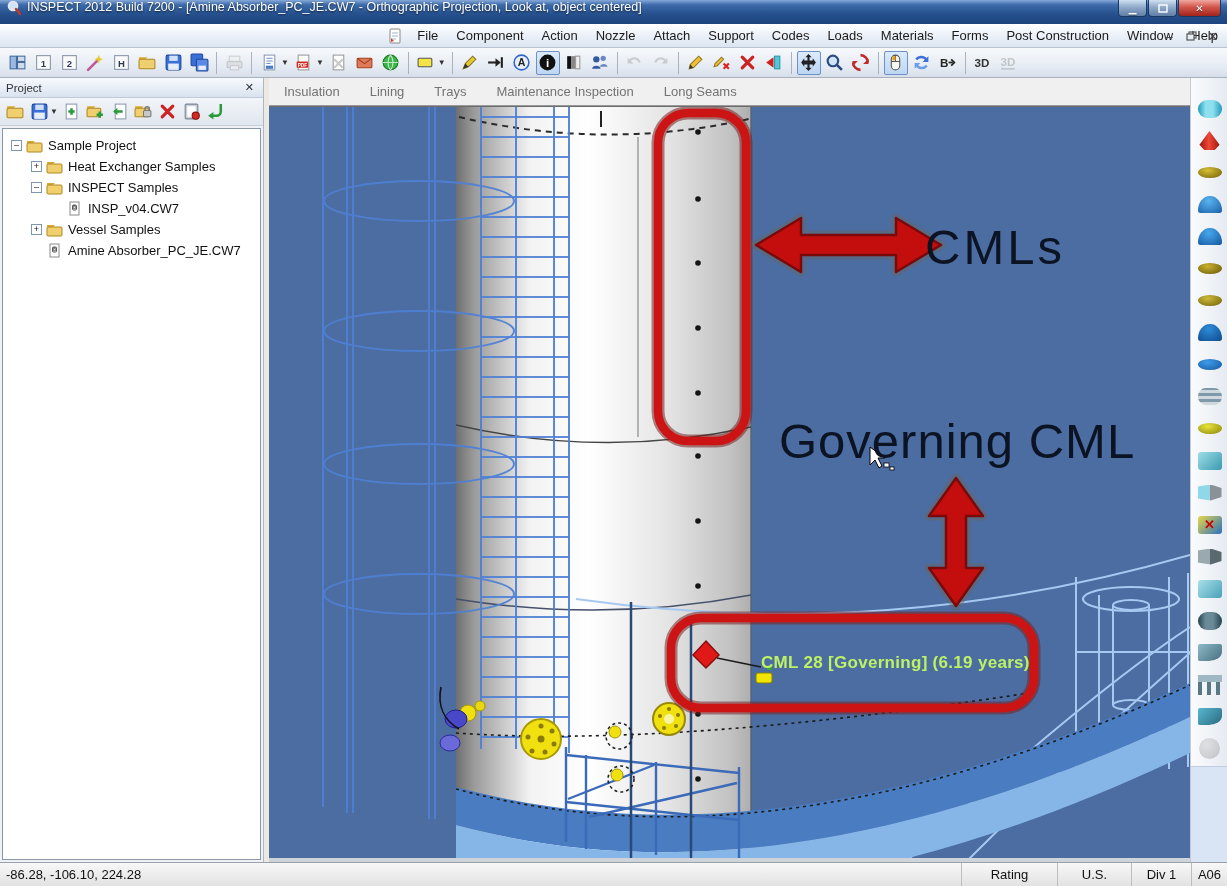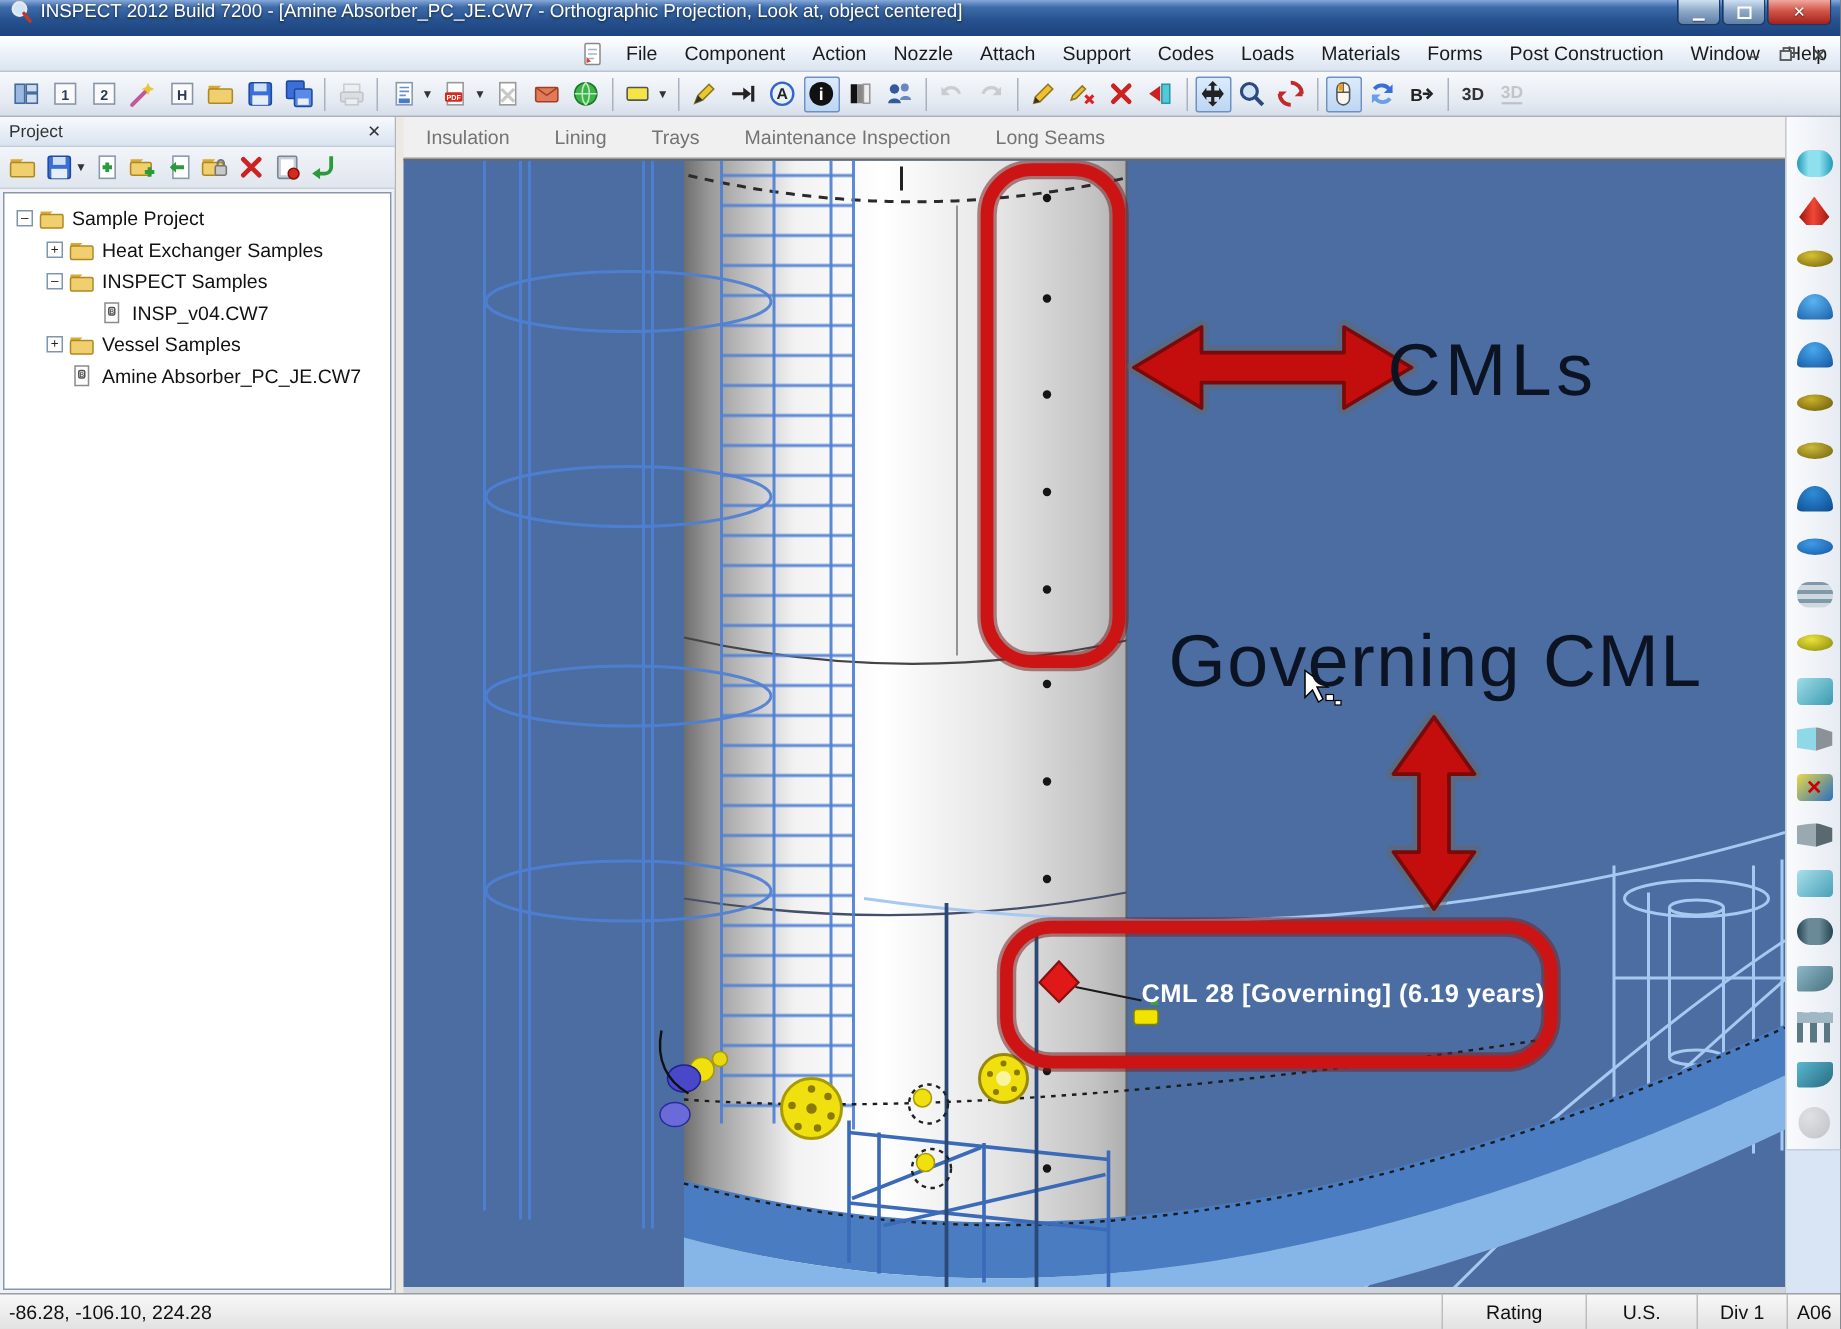--- a/index.html
+++ b/index.html
@@ -58,21 +58,21 @@
 
   
   .tabstrip{position:absolute;left:269px;top:78px;width:921px;height:28px;background:#f0f0f0;
     border-bottom:1px solid #9a9a9a;display:flex;align-items:center;font-size:13px;color:#737373;}
   .tab{padding:4px 15px;cursor:default;}
   .viewport{position:absolute;left:269px;top:106px;width:921px;height:752px;background:#4b6da2;overflow:hidden;
     border-top:1px solid #6b6b6b;}
   .anno{position:absolute;color:#0c1424;font-family:"Liberation Sans",sans-serif;}
   .anno-cmls{left:656px;top:112px;font-size:49px;letter-spacing:3px;}
   .anno-gov{left:510px;top:306px;font-size:49px;letter-spacing:1px;}
-  .anno-cml28{left:492px;top:546px;font-size:17px;font-weight:bold;color:#ffffff;letter-spacing:.3px;}
+  .anno-cml28{left:492px;top:546px;font-size:17px;font-weight:bold;color:#bef264;letter-spacing:.3px;}
 
   
   .rightstrip{position:absolute;left:1190px;top:78px;width:37px;height:784px;
     background:linear-gradient(90deg,#fafbfd,#e6ebf2);border-left:1px solid #c4cad2;}
   .stripfoot{position:absolute;left:0;right:0;top:688px;bottom:0;background:#d9e5f5;border-top:1px solid #c0cde0;}
   .ritem{width:33px;height:31px;margin:1px auto 0 2px;display:flex;align-items:center;justify-content:center;}
   .ritem.disabled{opacity:.45;}
   .shp{width:24px;}
   .shp-cyl{height:18px;border-radius:42%/55%;background:linear-gradient(90deg,var(--c2),var(--c1) 32%,var(--c1) 62%,var(--c2));}
   .shp-cone{height:19px;clip-path:polygon(50% 0,92% 72%,72% 100%,28% 100%,8% 72%);

